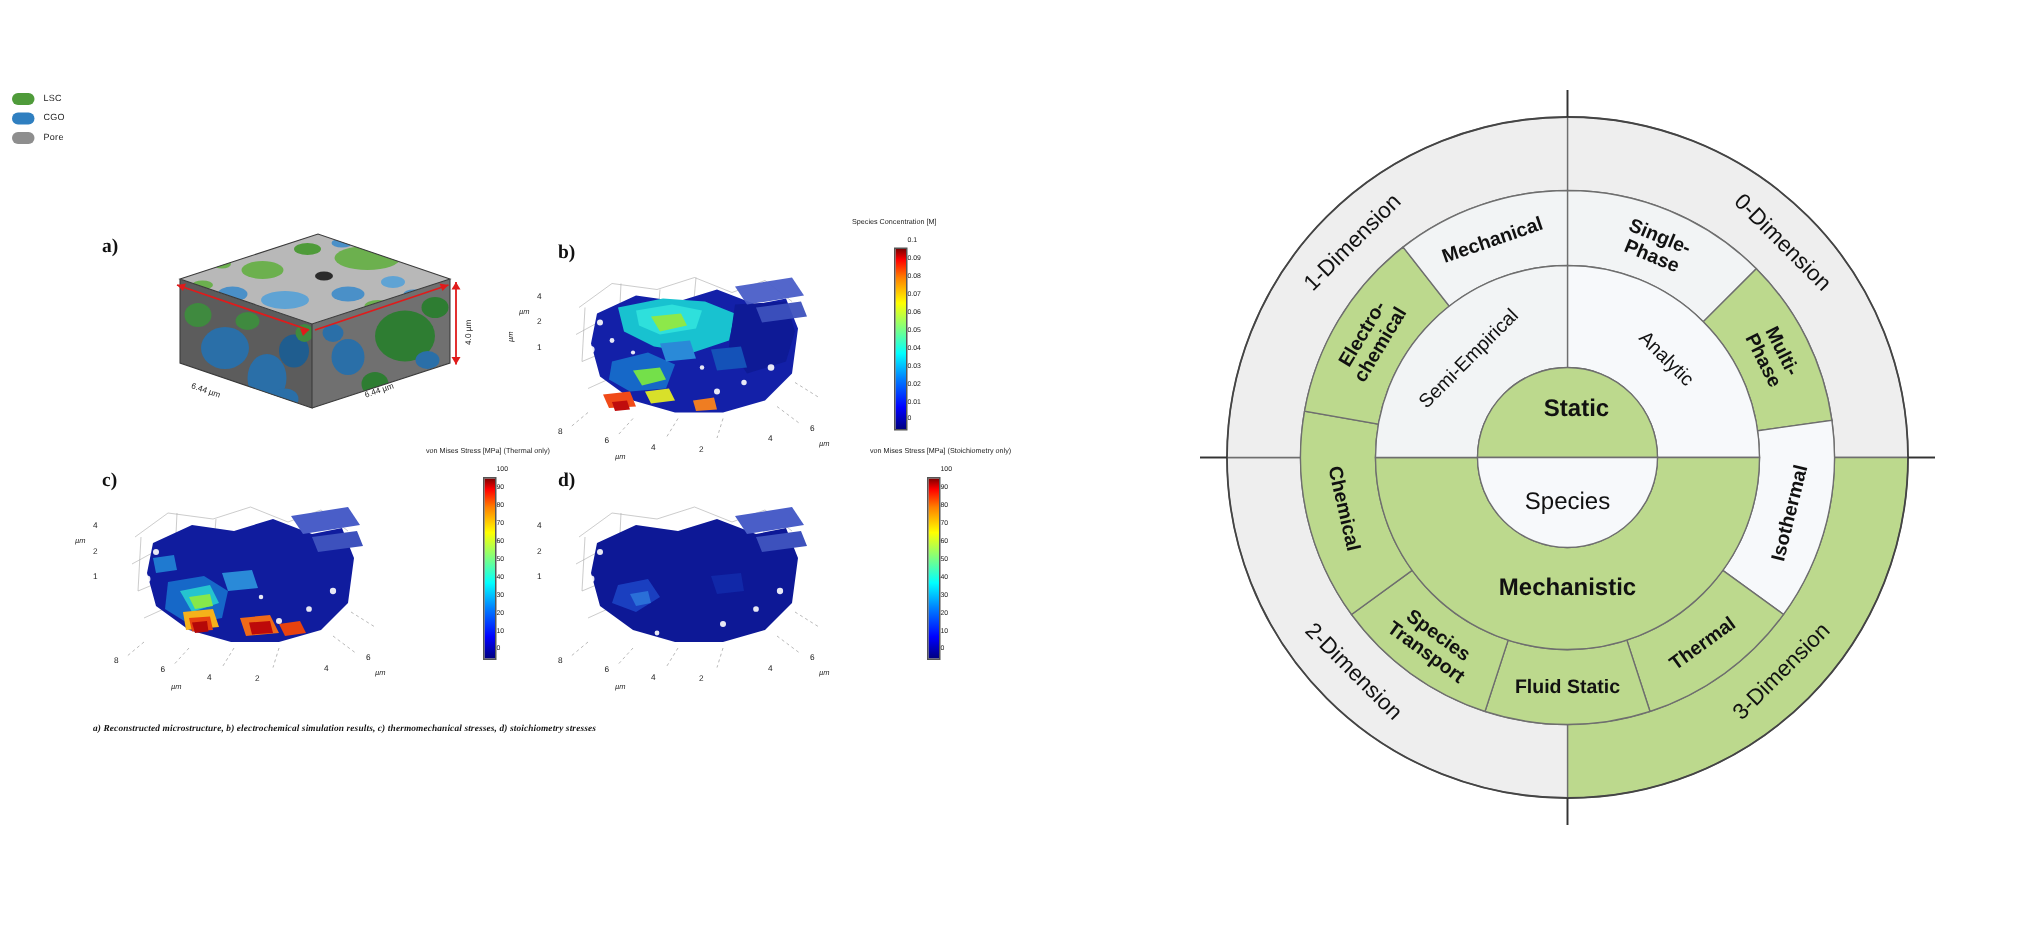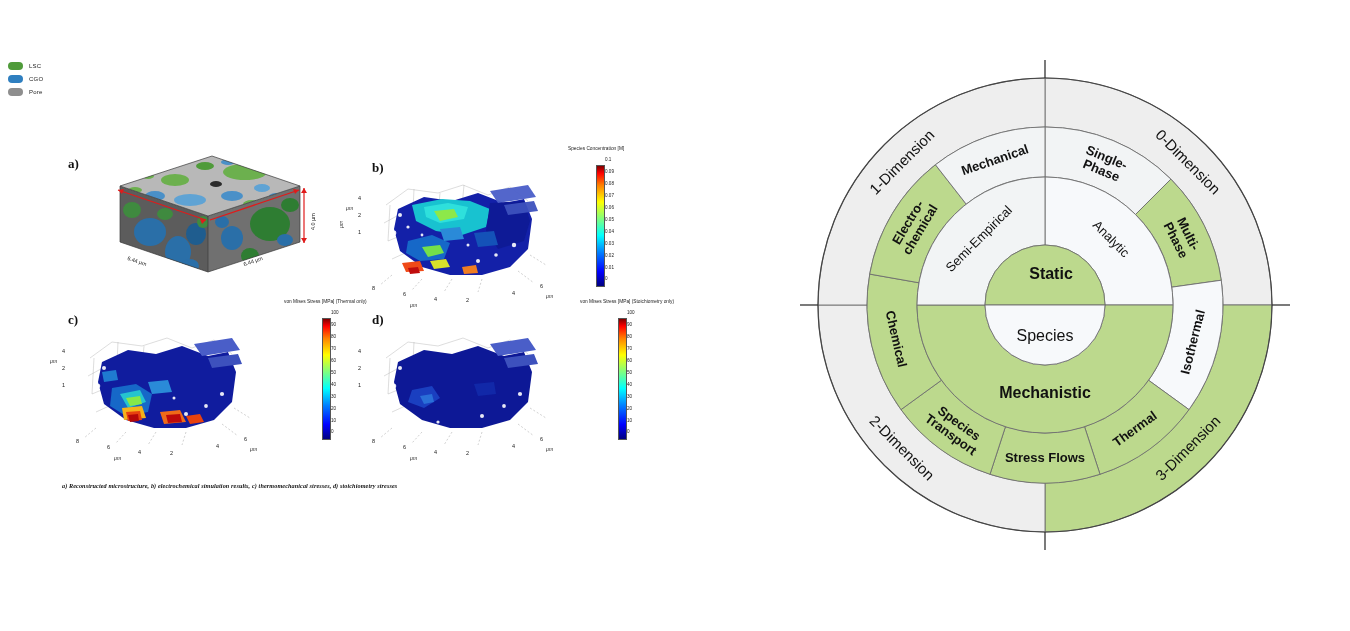--- a/index.html
+++ b/index.html
@@ -416,21 +416,21 @@
         <div class="sb-label outer" style="left: 488.189px; top: 161.811px; transform: translate(-50%, -50%) rotate(45deg);">0-Dimension</div>
         <div class="sb-label outer" style="left: 488.189px; top: 448.189px; transform: translate(-50%, -50%) rotate(-45deg);">3-Dimension</div>
         <div class="sb-label outer" style="left: 201.811px; top: 448.189px; transform: translate(-50%, -50%) rotate(45deg);">2-Dimension</div>
         <div class="sb-label outer" style="left: 201.811px; top: 161.811px; transform: translate(-50%, -50%) rotate(315deg);">1-Dimension</div>
         <div class="sb-label " style="left: 403.551px; top: 163.646px; transform: translate(-50%, -50%) rotate(22.5deg);">Single-
 Phase</div>
         <div class="sb-label " style="left: 481.925px; top: 236.732px; transform: translate(-50%, -50%) rotate(63.5deg);">Multi-
 Phase</div>
         <div class="sb-label " style="left: 493.455px; top: 342.014px; transform: translate(-50%, -50%) rotate(-76deg);">Isothermal</div>
         <div class="sb-label " style="left: 434.931px; top: 428.78px; transform: translate(-50%, -50%) rotate(-36deg);">Thermal</div>
-        <div class="sb-label " style="left: 345px; top: 458px; transform: translate(-50%, -50%) rotate(0deg);">Stress Flows</div>
+        <div class="sb-label " style="left: 345px; top: 458px; transform: translate(-50%, -50%) rotate(0deg);">Fluid Static</div>
         <div class="sb-label " style="left: 255.069px; top: 428.78px; transform: translate(-50%, -50%) rotate(36deg);">Species
 Transport</div>
         <div class="sb-label " style="left: 195.921px; top: 339.418px; transform: translate(-50%, -50%) rotate(77deg);">Chemical</div>
         <div class="sb-label " style="left: 213.853px; top: 226.199px; transform: translate(-50%, -50%) rotate(301deg);">Electro-
 chemical</div>
         <div class="sb-label " style="left: 295.188px; top: 160.336px; transform: translate(-50%, -50%) rotate(341deg);">Mechanical</div>
         <div class="sb-label thin" style="left: 411.468px; top: 238.532px; transform: translate(-50%, -50%) rotate(45deg);">Analytic</div>
         <div class="sb-label big" style="left: 345px; top: 393px; transform: translate(-50%, -50%) rotate(0deg);">Mechanistic</div>
         <div class="sb-label thin" style="left: 278.532px; top: 238.532px; transform: translate(-50%, -50%) rotate(315deg);">Semi-Empirical</div>
         <div class="sb-label big " style="left: 351px; top: 273.8px; transform: translate(-50%, -50%);">Static</div>

